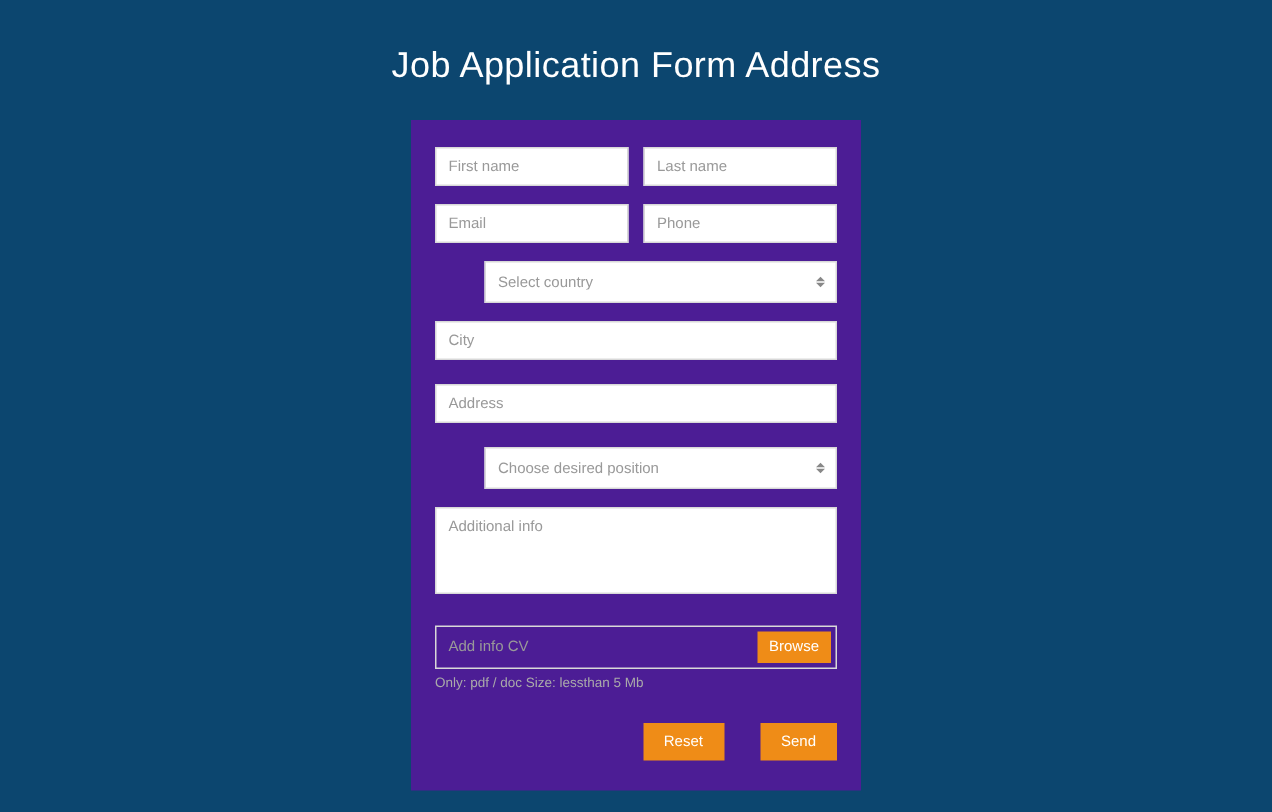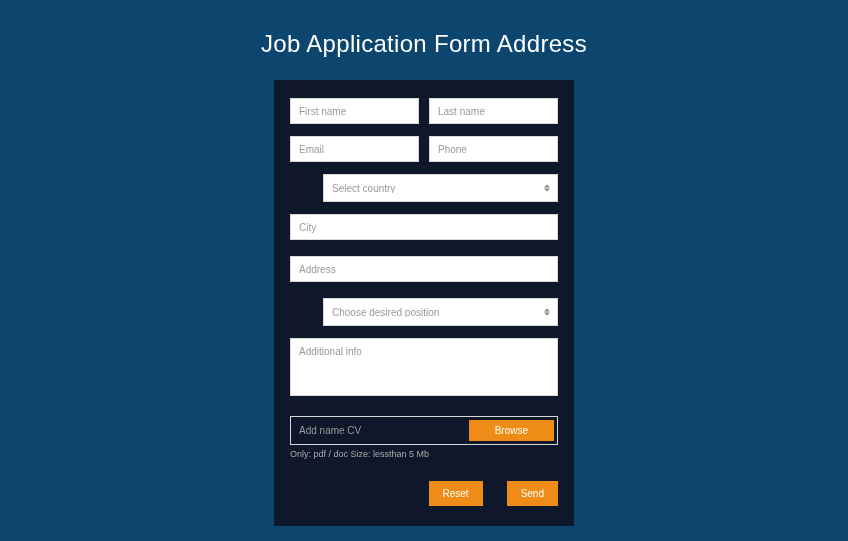--- a/index.html
+++ b/index.html
@@ -12,21 +12,21 @@
     }
     .page-title {
       color: #fff;
       text-align: center;
       font-size: 24px;
       font-weight: 400;
       padding: 30px 0 22px;
       letter-spacing: 0.3px;
     }
     .form-card {
-      background: #0f172a;
+      background: #4c1d95;
       width: 300px;
       margin: 0 auto;
       padding: 18px 16px 20px;
     }
     .row {
       display: flex;
       gap: 10px;
       margin-bottom: 12px;
     }
     .input {
@@ -98,21 +98,21 @@
     .file-label {
       flex: 1;
       font-size: 10px;
       color: #999;
       padding-left: 5px;
     }
     .browse-btn {
       background: #ef8c17;
       color: #fff;
       border: none;
-      padding: 5px 26px;
+      padding: 5px 8px;
       font-size: 10px;
       cursor: pointer;
     }
     .hint {
       font-size: 9px;
       color: #aaa;
       margin-bottom: 22px;
     }
     .actions {
       display: flex;
@@ -164,21 +164,21 @@
     <select class="select">
       <option>Choose desired position</option>
     </select>
     <span class="select-arrows">
       <span class="arrow-up"></span>
         <span class="arrow-down"></span>
     </span>
   </div>
   <textarea class="textarea full" placeholder="Additional info" style=""></textarea>
   <div class="file-row">
-    <span class="file-label">Add name CV</span>
+    <span class="file-label">Add info CV</span>
     <button class="browse-btn">Browse</button>
   </div>
   <div class="hint">Only: pdf / doc Size: lessthan 5 Mb</div>
   <div class="actions">
     <button class="btn">Reset</button>
     <button class="btn">Send</button>
   </div>
 </div>
 
 <div class="footer">

